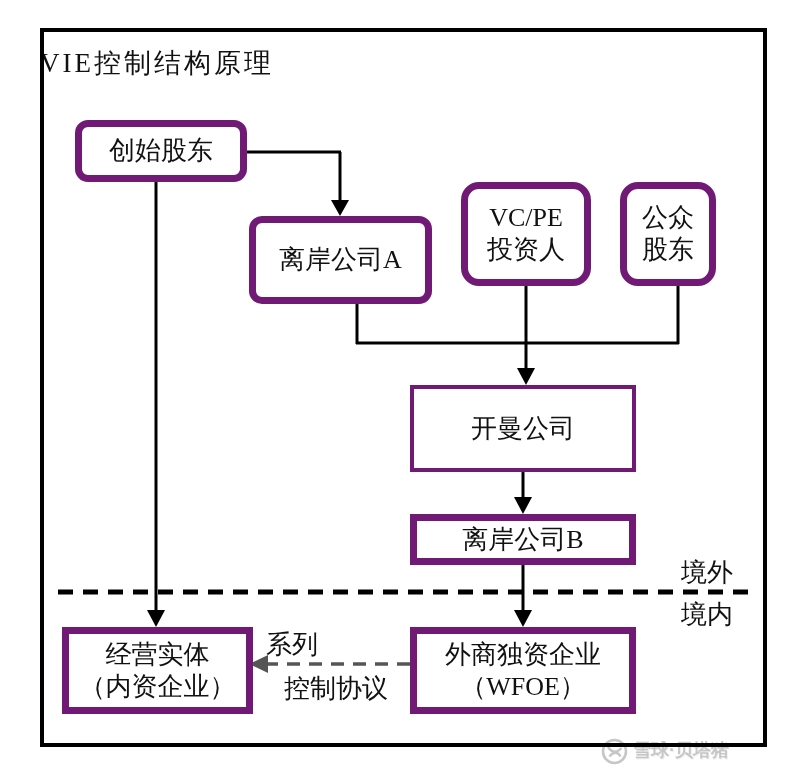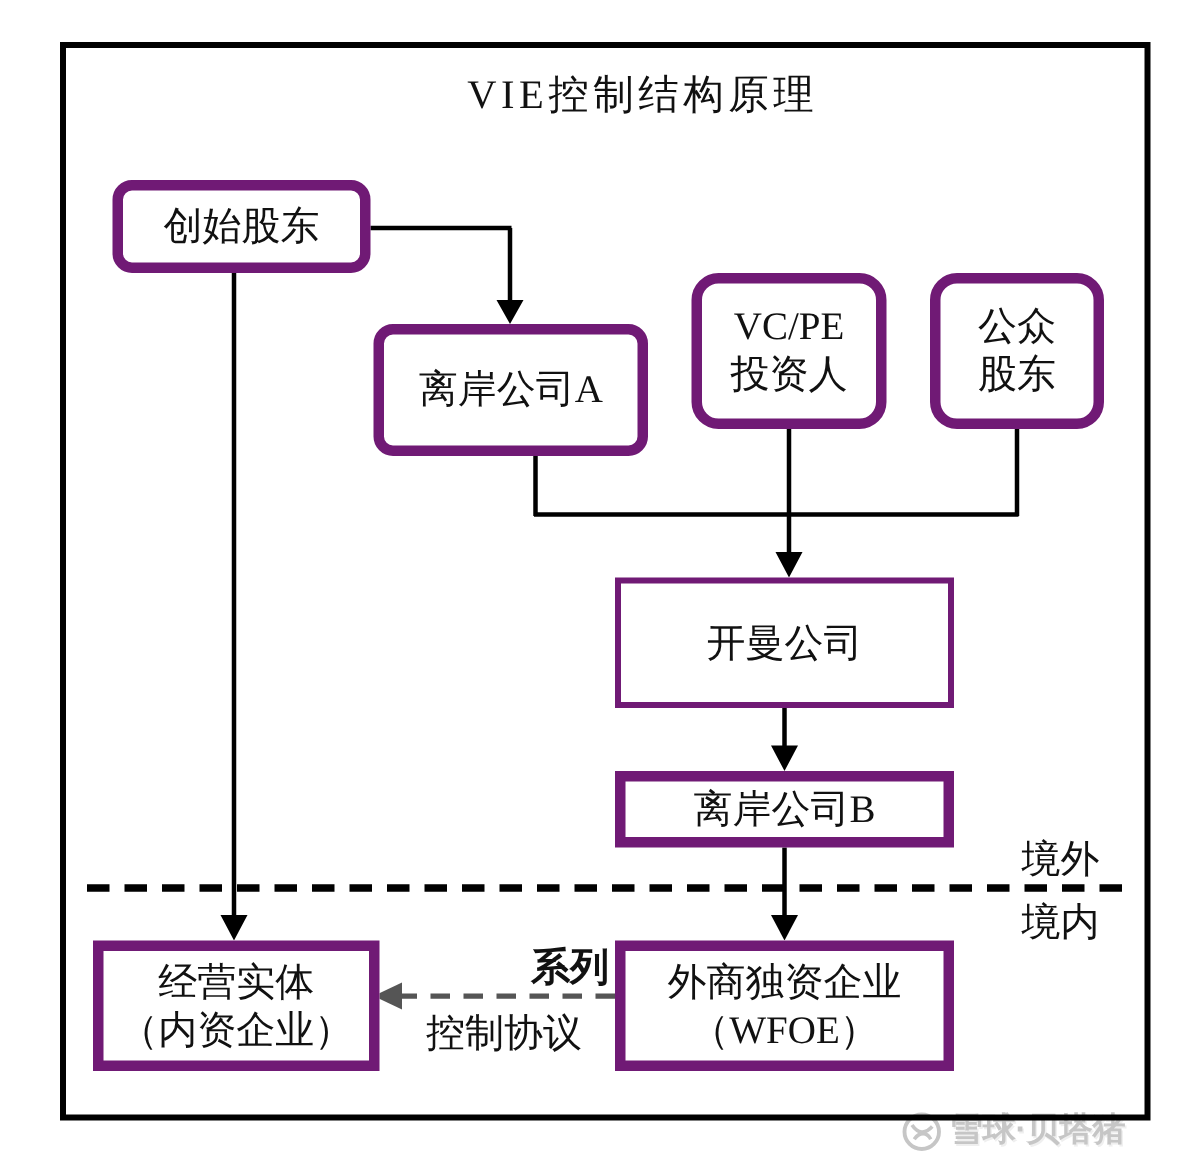--- a/index.html
+++ b/index.html
@@ -24,26 +24,25 @@
     left: 40px; top: 28px;
     width: 727px; height: 719px;
     border: 4px solid #000;
     z-index: 6;
     pointer-events: none;
   }
   .title {
     position: absolute;
     left: 40px; top: 45px;
     width: 697px;
-    text-align: center;
+    text-align: left;
     font-size: 27px;
     letter-spacing: 3px;
     z-index: 2;
     white-space: nowrap;
-    padding-left: 40px;
   }
   .node {
     position: absolute;
     box-sizing: border-box;
     background: #ffffff;
     border: 7px solid #701a75;
     display: flex;
     flex-direction: column;
     align-items: center;
     justify-content: center;
@@ -51,45 +50,45 @@
     font-size: 26px;
     line-height: 1.22;
     z-index: 2;
     white-space: nowrap;
   }
   .rounded-sm { border-radius: 13px; }
   .rounded-lg { border-radius: 18px; }
   #node-founder   { left: 75px;  top: 120px; width: 172px; height: 62px; }
   #node-offshoreA { left: 249px; top: 216px; width: 183px; height: 88px; }
   #node-vcpe      { left: 461px; top: 182px; width: 130px; height: 104px; }
-  #node-public    { left: 620px; top: 182px; width: 116px; height: 104px; }
+  #node-public    { left: 620px; top: 182px; width: 96px; height: 104px; }
   #node-cayman    { left: 410px; top: 385px; width: 226px; height: 87px; border-width: 4px; }
   #node-offshoreB { left: 410px; top: 514px; width: 226px; height: 51px; }
   #node-opco      { left: 62px;  top: 627px; width: 191px; height: 87px; }
   #node-wfoe      { left: 410px; top: 627px; width: 226px; height: 87px; }
   .region-label {
     position: absolute;
     font-size: 26px;
     z-index: 2;
     white-space: nowrap;
   }
   #label-offshore { left: 681px; top: 555px; }
   #label-onshore  { left: 681px; top: 597px; }
-  #label-agr-top    { left: 266px; top: 627px; width: 140px; text-align: right; font-weight: bold; }
+  #label-agr-top    { left: 266px; top: 627px; width: 140px; text-align: left; }
   #label-agr-bottom { left: 266px; top: 671px; width: 140px; text-align: center; }
   .watermark {
     position: absolute;
     left: 601px; top: 738px;
     z-index: 4;
     display: flex;
-    align-items: flex-end;
+    align-items: flex-start;
     gap: 5px;
     color: #c6c6c6;
     font-family: "Liberation Sans", "DejaVu Sans", sans-serif;
-    font-size: 22px;
+    font-size: 18px;
     font-weight: bold;
     white-space: nowrap;
     text-shadow: 1px 1px 0 #efefef;
   }
   .watermark svg { display: block; }
 </style>
 </head>
 <body>
 
 <div class="canvas">

